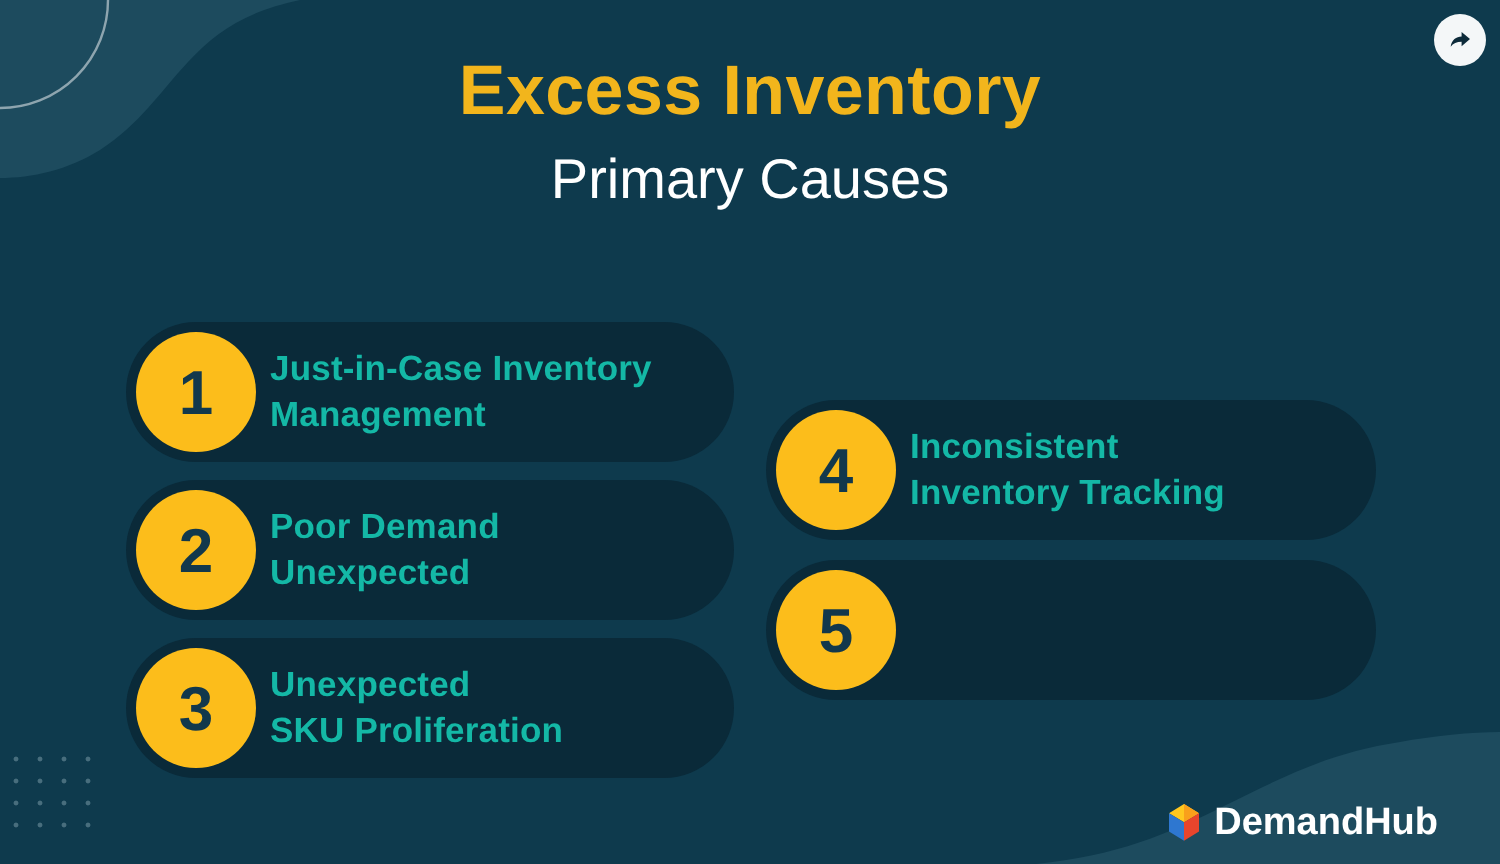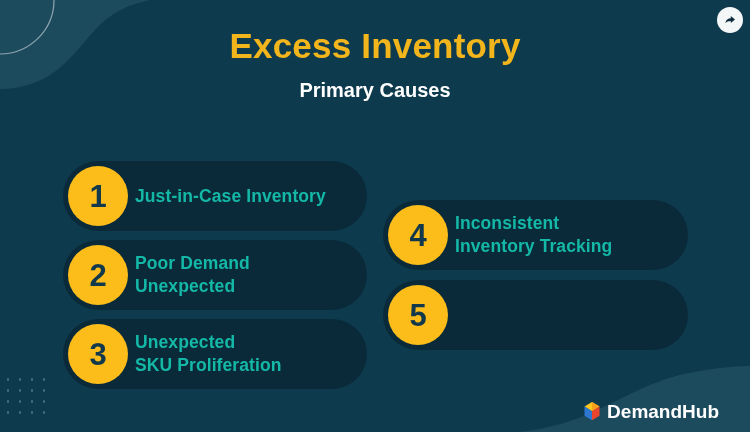--- a/index.html
+++ b/index.html
@@ -29,21 +29,21 @@
     border-radius: 50%;
     display: flex; align-items: center; justify-content: center;
     cursor: pointer;
   }
   .header { position: absolute; left: 0; top: 24px; width: 750px; text-align: center; }
   .title {
     font-size: 35px; font-weight: bold; letter-spacing: 0.2px;
     color: #f2b51c; line-height: 44px;
   }
   .subtitle {
-    font-size: 20px; font-weight: bold;
+    font-size: 28px; font-weight: normal;
     color: #ffffff; line-height: 36px; margin-top: 4px;
   }
   .pill {
     position: absolute;
     height: 70px;
     background: #0a2a39;
     border-radius: 35px;
     display: flex; align-items: center;
   }
   .pill.left  { left: 63px;  width: 304px; }
@@ -93,20 +93,21 @@
   <div class="title">Excess Inventory</div>
   <div class="subtitle">Primary Causes</div>
 </div>
 
 <div class="pill left" style="top:161px">
   <div class="num-circle">
     <span class="num">1</span>
   </div>
   <div class="label">
     <div>Just-in-Case Inventory</div>
+    <div>Management</div>
   </div>
 </div>
 
 <div class="pill left" style="top:240px">
   <div class="num-circle">
     <span class="num">2</span>
   </div>
   <div class="label">
     <div>Poor Demand</div>
     <div>Unexpected</div>

